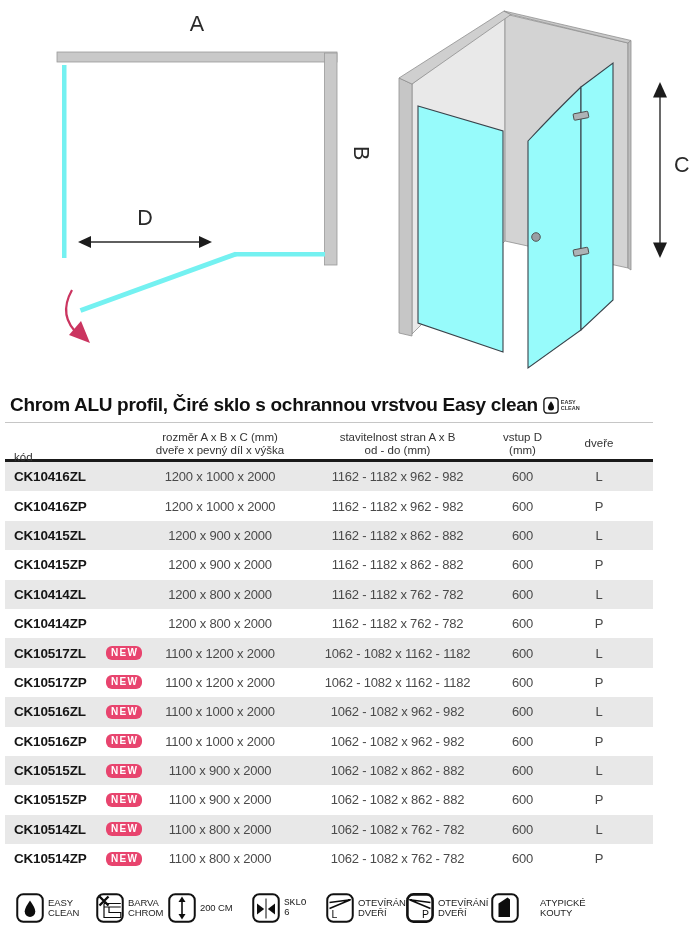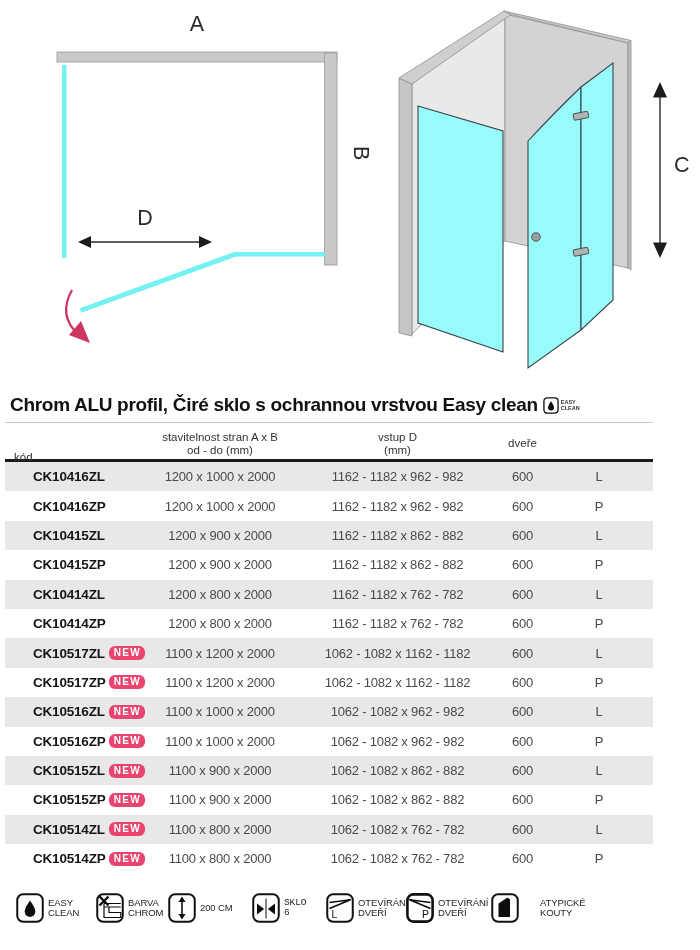--- a/index.html
+++ b/index.html
@@ -21,21 +21,21 @@
   .mini-lines{display:flex;flex-direction:column;font-size:5.5px;line-height:5.5px;color:#333;font-weight:700;letter-spacing:0;}
   
   .tbl{position:absolute;left:5px;top:422px;width:648px;border-top:1px solid #c6c6c6;}
   .thead,.trow{display:grid;grid-template-columns:140px 150px 205px 45px 1fr;align-items:center;}
   .thead{height:36px;border-bottom:3px solid #1a1a1a;font-size:11.5px;line-height:13px;color:#333;}
   .thead .c-kod{padding-left:9px;margin-top:28px;}
   .thead .c-roz,.thead .c-sta,.thead .c-vst,.thead .c-dve{text-align:center;}
   .trow{height:29.4px;font-size:13px;color:#4a4a4a;letter-spacing:-0.2px;}
   .tbody > div:nth-of-type(odd){background:var(--stripe);}
   .cell.c-kod{display:flex;align-items:center;padding-left:9px;}
-  .kod{font-weight:700;color:#151515;font-size:13.5px;width:92px;letter-spacing:-0.2px;margin-left:19px;}
+  .kod{font-weight:700;color:#151515;font-size:13.5px;width:92px;letter-spacing:-0.2px;}
   .badge{
     background:var(--badge);color:#fff;font-size:10px;font-weight:700;letter-spacing:1.3px;
     padding:2px 4px 2px 5px;border-radius:6px;line-height:10px;
   }
   .cell.c-roz,.cell.c-sta,.cell.c-vst,.cell.c-dve{text-align:center;}
   
   .legend{position:absolute;left:0;top:893px;width:700px;height:34px;}
   .legend-item{position:absolute;top:0;display:flex;align-items:center;gap:4px;}
   .legend-item:nth-child(1){left:16px;}
   .legend-item:nth-child(2){left:96px;}
@@ -103,20 +103,24 @@
       <div class="mini-lines">
         <span>EASY</span>
         <span>CLEAN</span>
       </div>
     </div>
   </div>
 
   <div class="tbl">
     <div class="thead">
       <div class="h c-kod">kód</div>
+      <div class="h c-roz">
+        <div>rozměr A x B x C (mm)</div>
+        <div>dveře x pevný díl x výška</div>
+      </div>
       <div class="h c-sta">
         <div>stavitelnost stran A x B</div>
         <div>od - do (mm)</div>
       </div>
       <div class="h c-vst">
         <div>vstup D</div>
         <div>(mm)</div>
       </div>
       <div class="h c-dve">dveře</div>
     </div>

